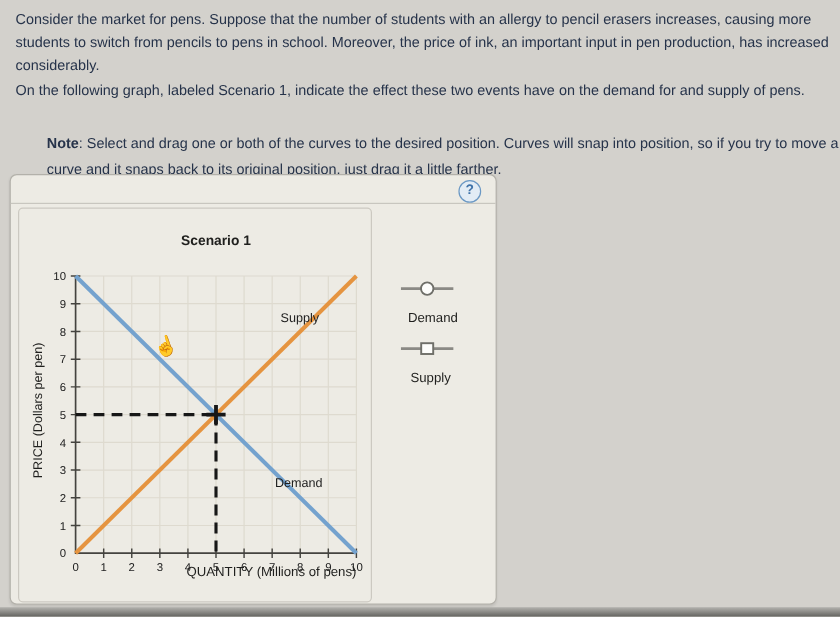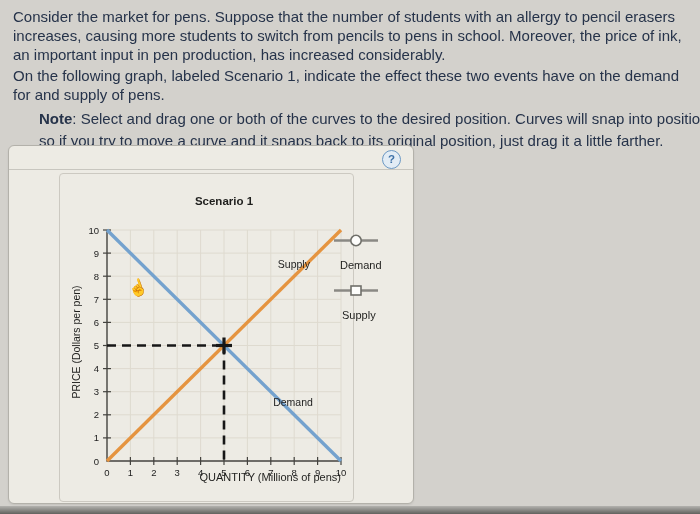--- a/index.html
+++ b/index.html
@@ -2,39 +2,39 @@
 <html><head>
 <meta charset="utf-8">
 <style>
   html,body{margin:0;padding:0;}
   body{
     width:700px;height:514px;position:relative;overflow:hidden;
     background:#d3d1cc;
     font-family:"Liberation Sans", sans-serif;
     color:#26334a;
   }
-  .para{position:absolute;left:13px;width:678px;font-size:15px;line-height:19px;}
+  .para{position:absolute;left:13px;width:678px;font-size:12px;line-height:19px;}
   #para1{top:7px;}
   #para2{top:66px;}
   #para3{top:108px;line-height:22px;margin-left:26px;}
   #para3 b{font-weight:bold;}
   .card{
     position:absolute;left:8px;top:145px;width:404px;height:357px;
     background:#edebe4;border:1px solid #b3b1aa;border-radius:6px;
     box-shadow:0 1px 2px rgba(0,0,0,0.08);
   }
   .card-divider{position:absolute;left:0;right:0;top:23px;height:1px;background:#c8c6bf;}
   .help{
     position:absolute;right:12px;top:4px;width:17px;height:17px;border-radius:50%;
     border:1.5px solid #6b98c4;background:#e2ecf5;color:#3f72a8;
     font-size:11.5px;font-weight:bold;text-align:center;line-height:17px;cursor:pointer;
   }
   .graph-box{
     position:absolute;left:6px;top:27px;width:293px;height:327px;
-    border:1px solid #ccc9c1;border-radius:4px;margin-left:44px;
+    border:1px solid #ccc9c1;border-radius:4px;
   }
   .graph-title{position:absolute;left:47px;width:234px;top:21px;text-align:center;
     font-size:11.5px;font-weight:bold;color:#1f1f1d;}
   .ylabel{position:absolute;left:-44px;top:162px;width:120px;text-align:center;
     transform:rotate(-90deg);font-size:10.5px;color:#1f1f1d;}
   .xlabel{position:absolute;left:47px;width:234px;top:297px;text-align:right;
     font-size:11px;color:#1f1f1d;}
   svg text{font-family:"Liberation Sans", sans-serif;}
   .legend-label{position:absolute;font-size:11px;color:#1f1f1d;}
   #legend-demand-label{left:331px;top:113px;}

